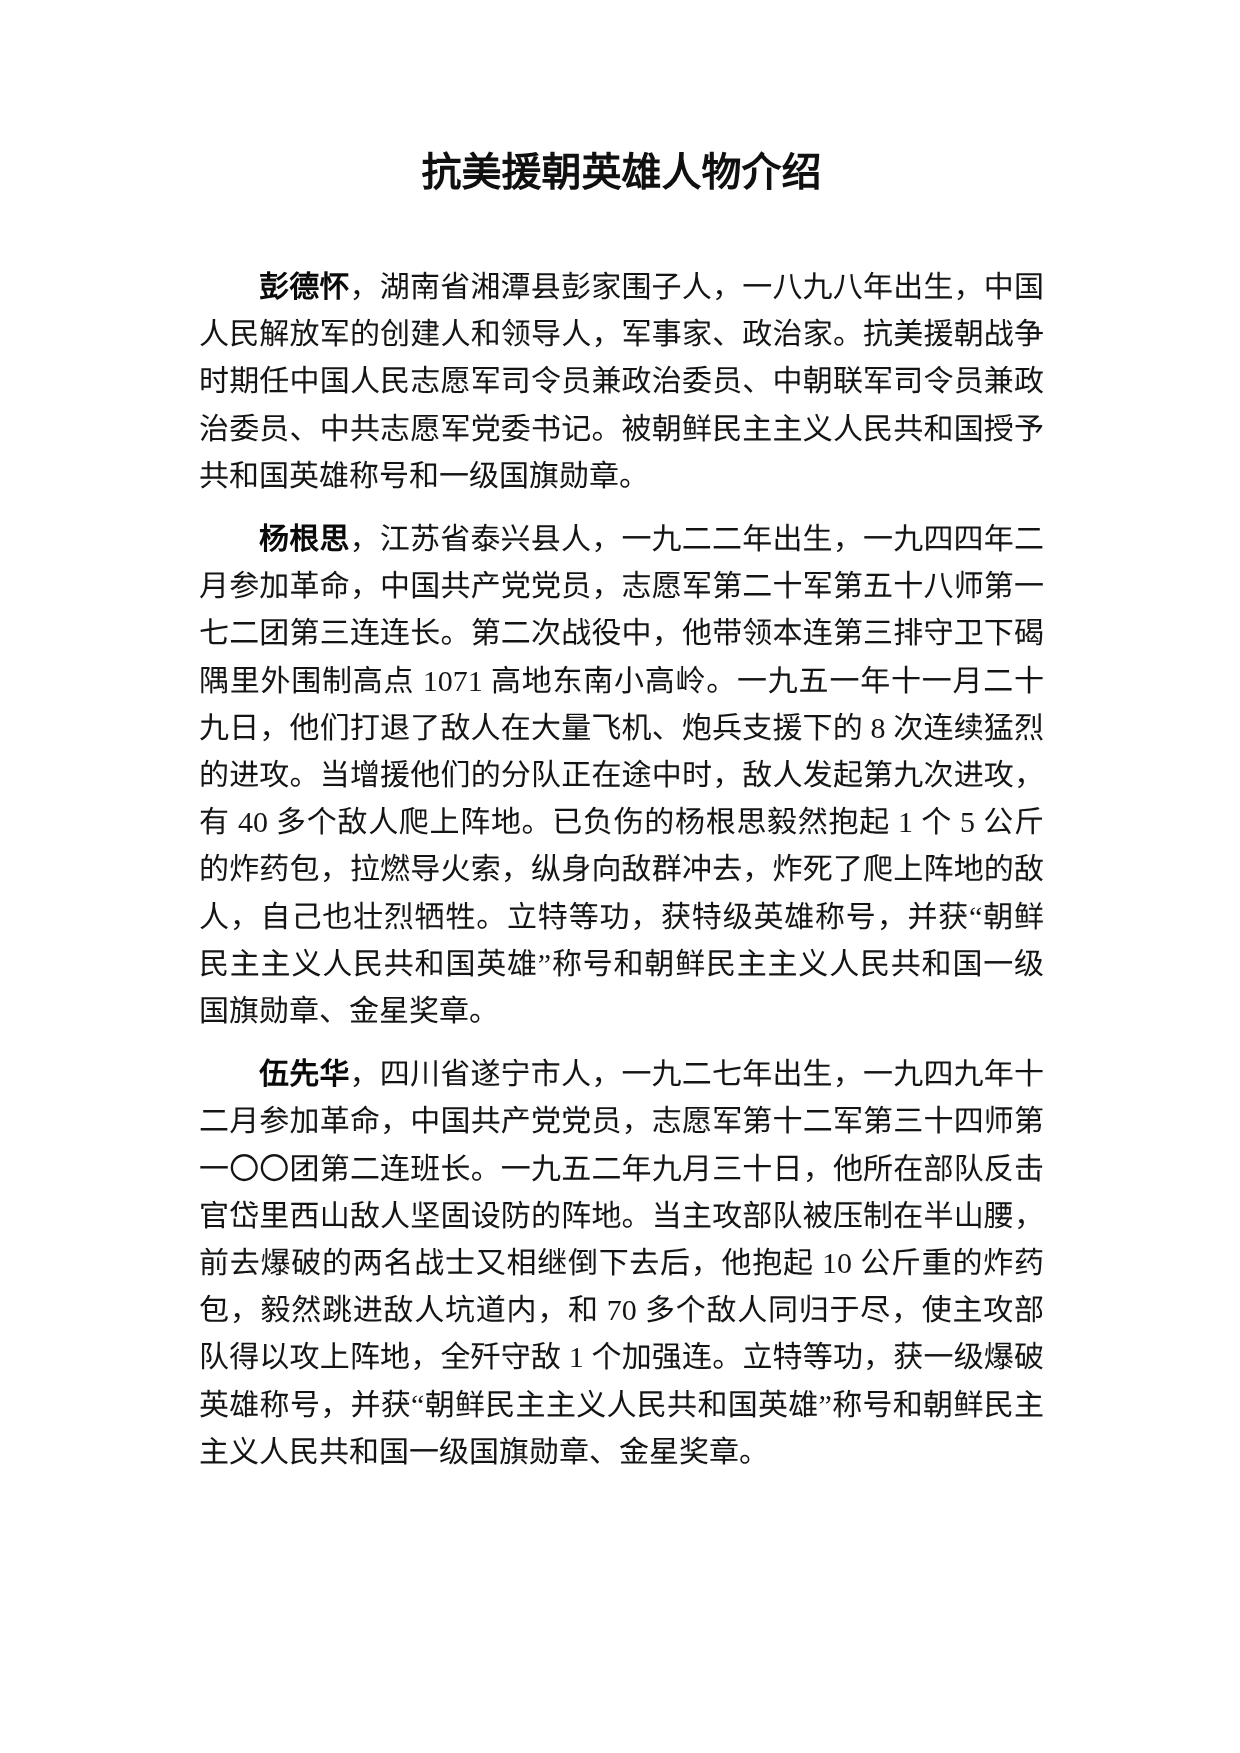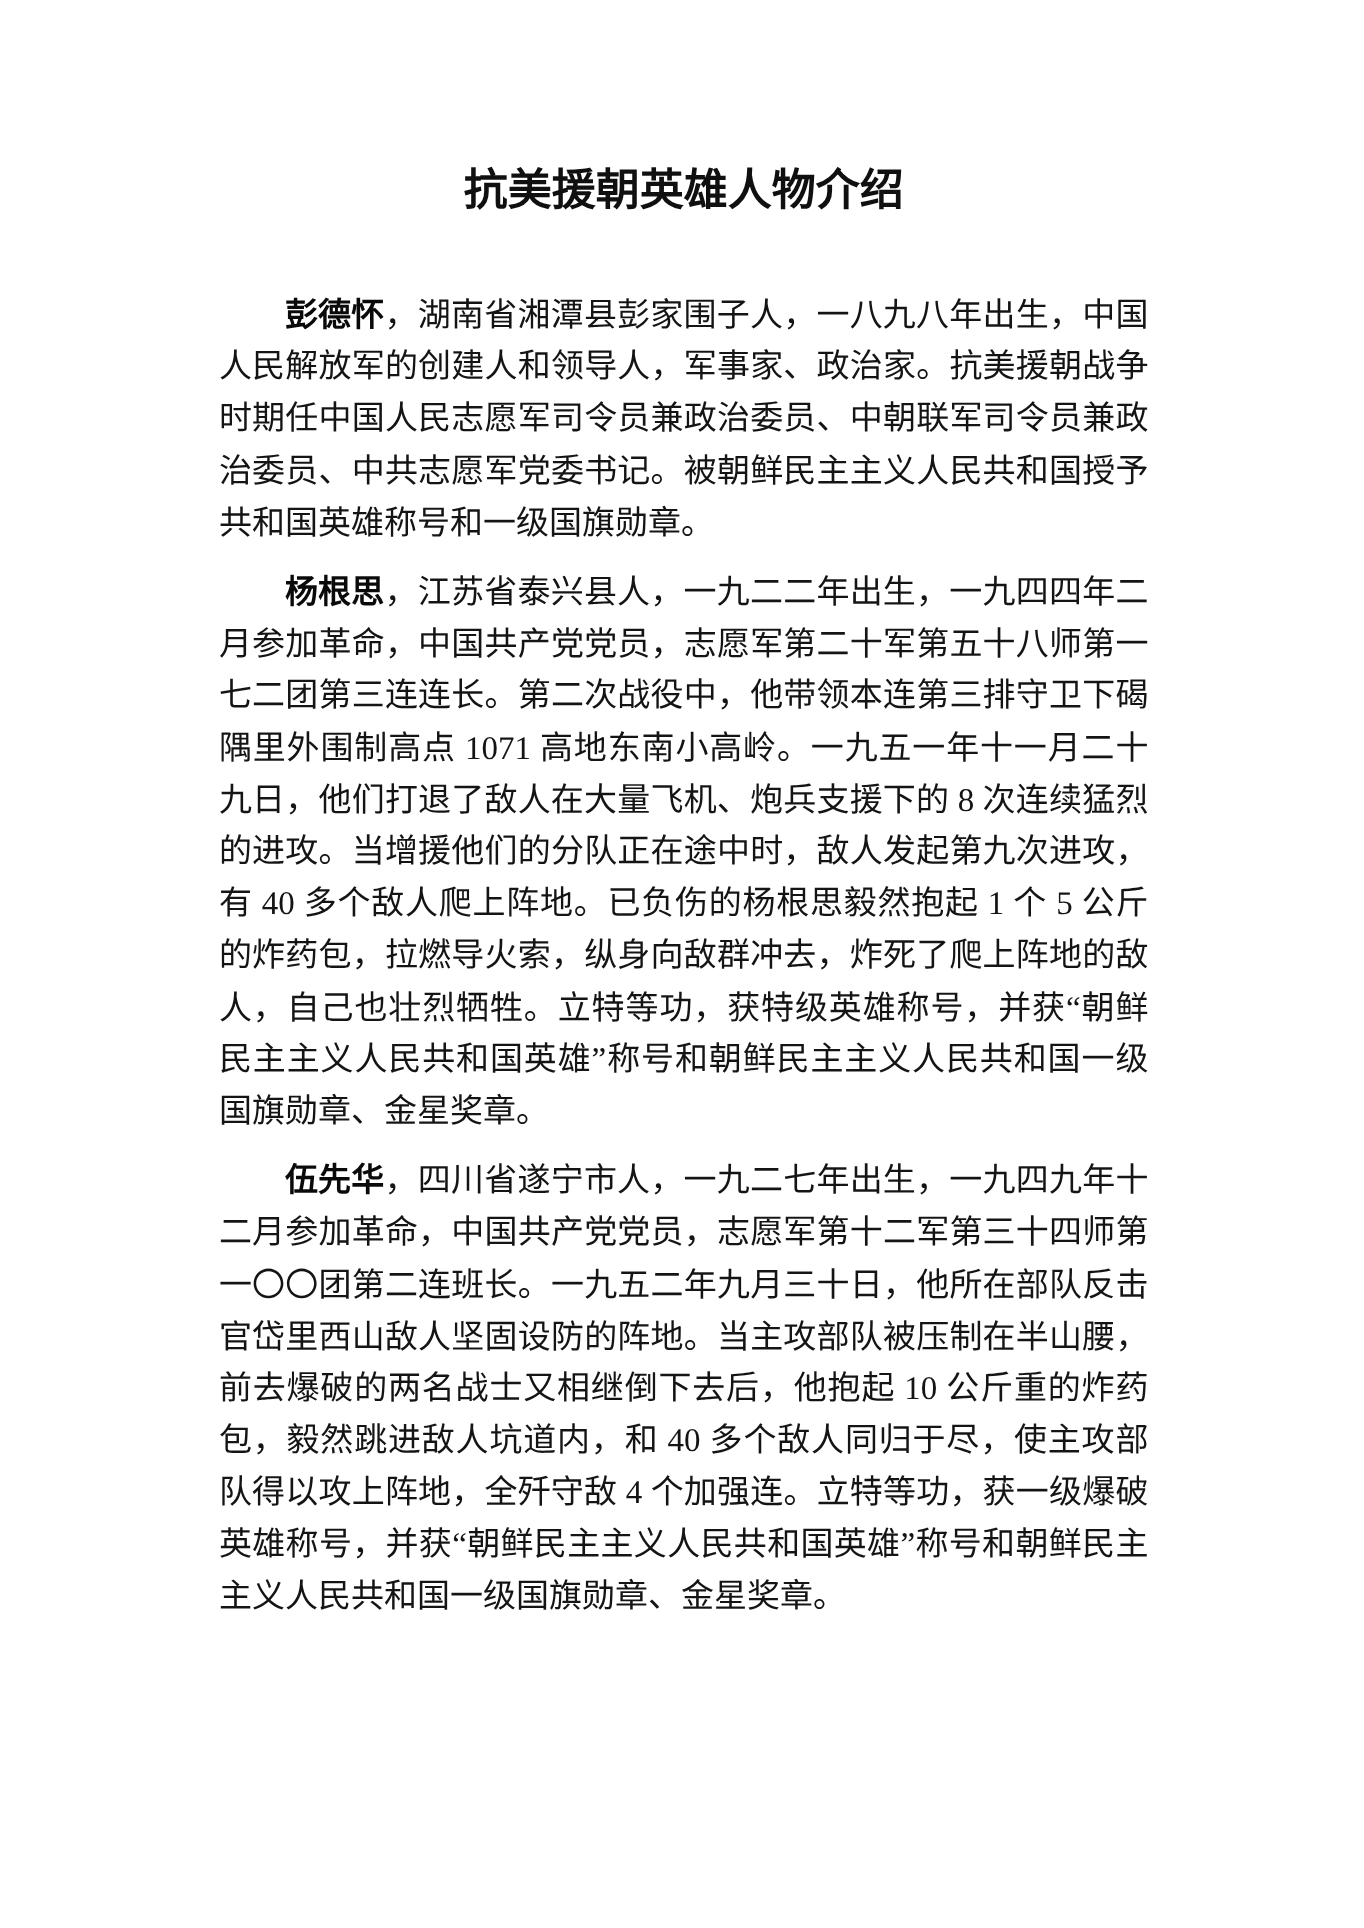--- a/index.html
+++ b/index.html
@@ -48,16 +48,16 @@
 <body>
 
 <div class="page">
   <h1 class="doc-title">抗美援朝英雄人物介绍</h1>
 
   <div class="doc-body">
     <p class="para"><span class="hero-name">彭德怀</span><span>，湖南省湘潭县彭家围子人，一八九八年出生，中国人民解放军的创建人和领导人，军事家、政治家。抗美援朝战争时期任中国人民志愿军司令员兼政治委员、中朝联军司令员兼政治委员、中共志愿军党委书记。被朝鲜民主主义人民共和国授予共和国英雄称号和一级国旗勋章。</span></p>
 
     <p class="para"><span class="hero-name">杨根思</span><span>，江苏省泰兴县人，一九二二年出生，一九四四年二月参加革命，中国共产党党员，志愿军第二十军第五十八师第一七二团第三连连长。第二次战役中，他带领本连第三排守卫下碣隅里外围制高点 1071 高地东南小高岭。一九五一年十一月二十九日，他们打退了敌人在大量飞机、炮兵支援下的 8 次连续猛烈的进攻。当增援他们的分队正在途中时，敌人发起第九次进攻，有 40 多个敌人爬上阵地。已负伤的杨根思毅然抱起 1 个 5 公斤的炸药包，拉燃导火索，纵身向敌群冲去，炸死了爬上阵地的敌人，自己也壮烈牺牲。立特等功，获特级英雄称号，并获“朝鲜民主主义人民共和国英雄”称号和朝鲜民主主义人民共和国一级国旗勋章、金星奖章。</span></p>
 
-    <p class="para"><span class="hero-name">伍先华</span><span>，四川省遂宁市人，一九二七年出生，一九四九年十二月参加革命，中国共产党党员，志愿军第十二军第三十四师第一〇〇团第二连班长。一九五二年九月三十日，他所在部队反击官岱里西山敌人坚固设防的阵地。当主攻部队被压制在半山腰，前去爆破的两名战士又相继倒下去后，他抱起 10 公斤重的炸药包，毅然跳进敌人坑道内，和 40 多个敌人同归于尽，使主攻部队得以攻上阵地，全歼守敌 4 个加强连。立特等功，获一级爆破英雄称号，并获“朝鲜民主主义人民共和国英雄”称号和朝鲜民主主义人民共和国一级国旗勋章、金星奖章。</span></p>
+    <p class="para"><span class="hero-name">伍先华</span><span>，四川省遂宁市人，一九二七年出生，一九四九年十二月参加革命，中国共产党党员，志愿军第十二军第三十四师第一〇〇团第二连班长。一九五二年九月三十日，他所在部队反击官岱里西山敌人坚固设防的阵地。当主攻部队被压制在半山腰，前去爆破的两名战士又相继倒下去后，他抱起 10 公斤重的炸药包，毅然跳进敌人坑道内，和 70 多个敌人同归于尽，使主攻部队得以攻上阵地，全歼守敌 1 个加强连。立特等功，获一级爆破英雄称号，并获“朝鲜民主主义人民共和国英雄”称号和朝鲜民主主义人民共和国一级国旗勋章、金星奖章。</span></p>
 
   </div>
 </div>
 
 </body></html>

